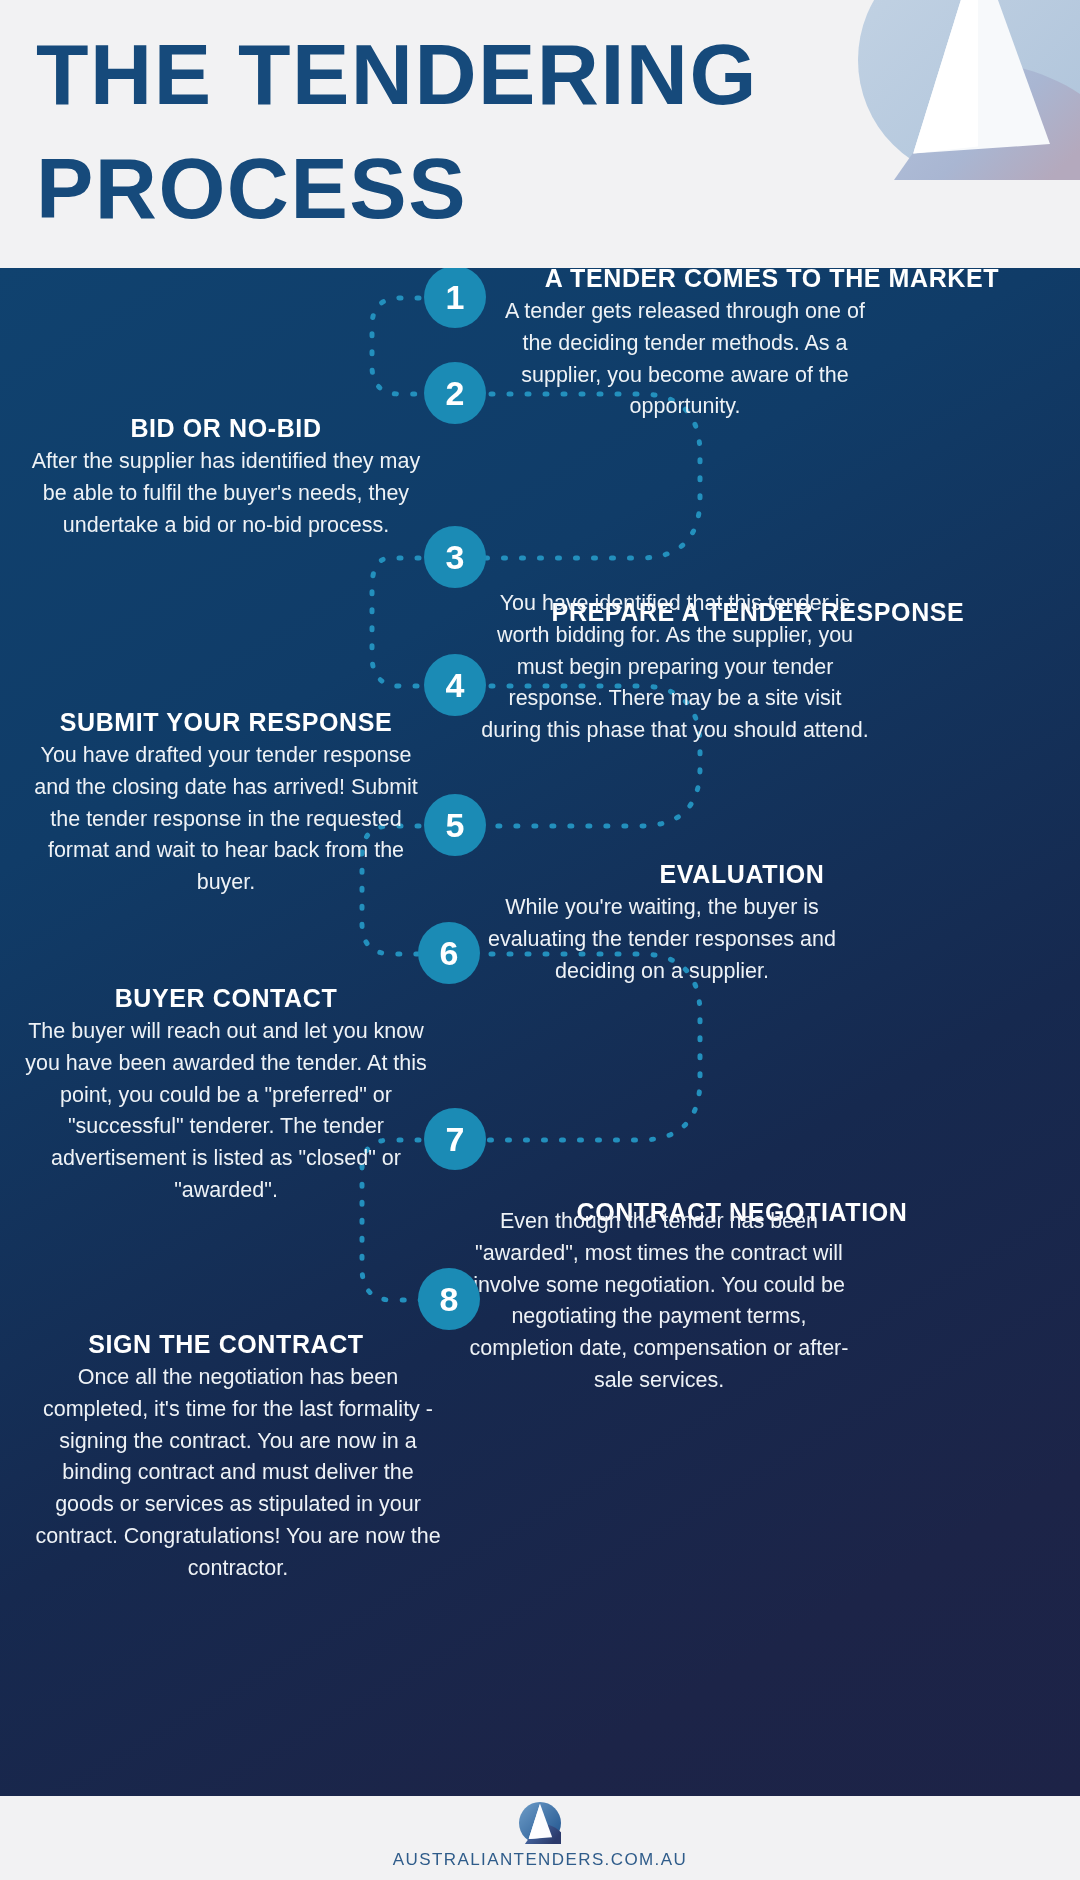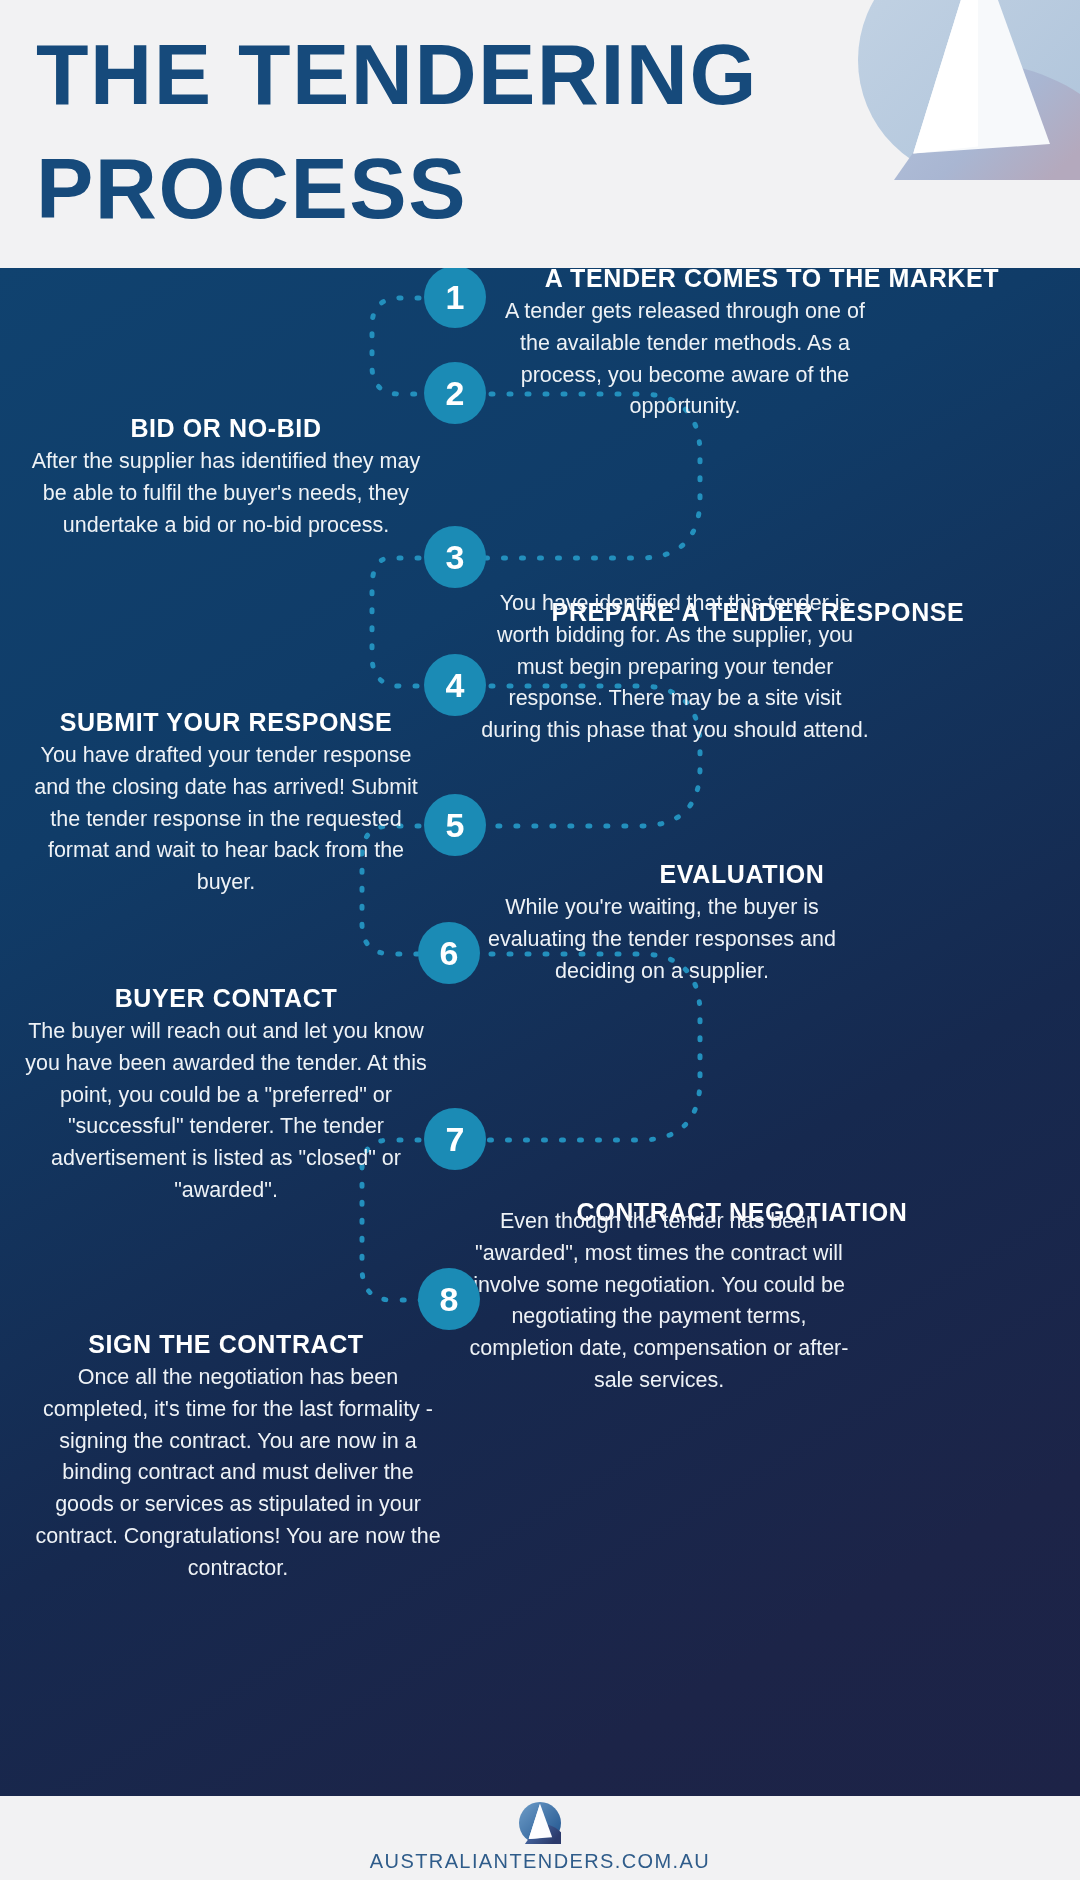--- a/index.html
+++ b/index.html
@@ -133,21 +133,21 @@
 
   .footer-logo {
     width: 42px;
     height: 42px;
   }
 
   .footer-url {
     margin-top: 6px;
     color: #2f5c8a;
     font-family: "Liberation Sans", sans-serif;
-    font-size: 20px;
+    font-size: 17px;
     letter-spacing: 1.4px;
   }
 </style>
 </head>
 <body>
 
 <div class="page">
 
   <div class="header">
     <div class="header-title">THE TENDERING
@@ -189,21 +189,21 @@
 
         <path d="M455 686 L640 686 Q700 686 700 746 L700 812 Q700 872 640 872 L455 872"></path>
 
         <path d="M455 872 L390 872 Q362 872 362 902 L362 1000 Q362 1032 392 1032 L455 1032"></path>
       </g>
     </svg>
 
     <div class="step">
       <div class="bubble" style="left:424px; top:-2px;">1</div>
       <div class="step-title align-left" style="left:492px; top:-4px; width:560px;">A TENDER COMES TO THE MARKET</div>
-      <div class="step-body align-left" style="left:492px; top:28px; width:386px;">A tender gets released through one of the available tender methods. As a process, you become aware of the opportunity.</div>
+      <div class="step-body align-left" style="left:492px; top:28px; width:386px;">A tender gets released through one of the deciding tender methods. As a supplier, you become aware of the opportunity.</div>
     </div>
 
     <div class="step">
       <div class="bubble" style="left:424px; top:94px;">2</div>
       <div class="step-title align-right" style="left:20px; top:146px; width:412px;">BID OR NO-BID</div>
       <div class="step-body align-right" style="left:20px; top:178px; width:412px;">After the supplier has identified they may be able to fulfil the buyer's needs, they undertake a bid or no-bid process.</div>
     </div>
 
     <div class="step">
       <div class="bubble" style="left:424px; top:258px;">3</div>

